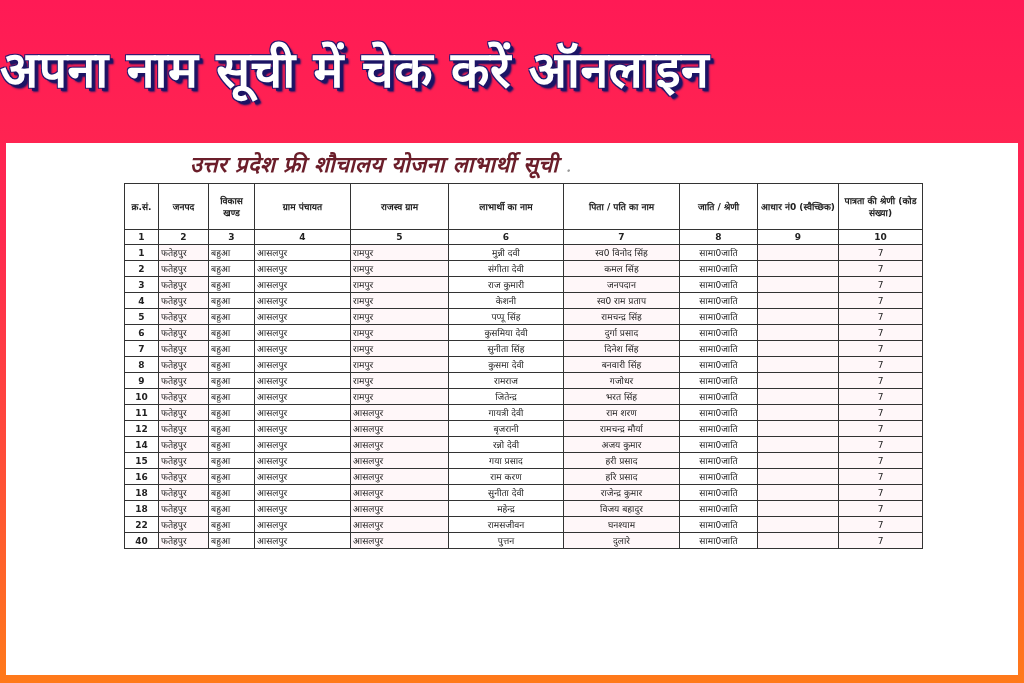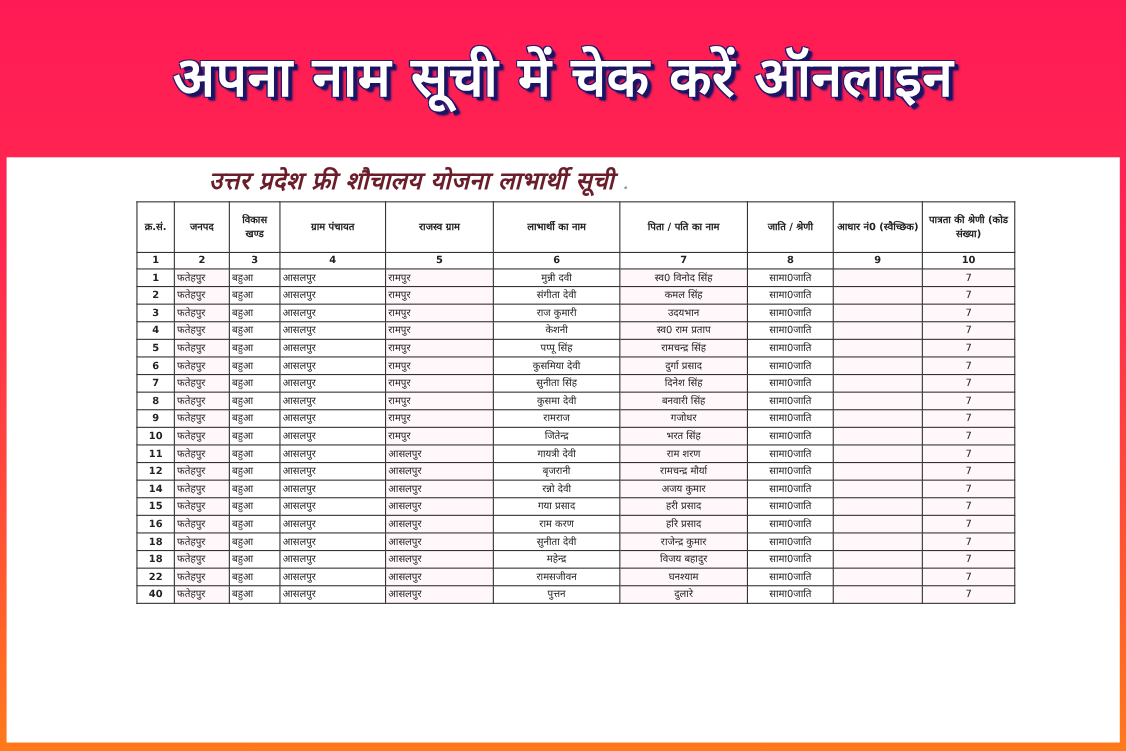--- a/index.html
+++ b/index.html
@@ -1,20 +1,20 @@
 <!DOCTYPE html>
 <html><head>
 <meta charset="utf-8">
 <style>
   html,body{margin:0;padding:0;}
   body{width:1024px;height:683px;overflow:hidden;position:relative;
     background:linear-gradient(180deg,#ff1a55 0%,#ff2a4f 35%,#ff4a3a 65%,#ff7a1a 100%);
     font-family:"DejaVu Sans",sans-serif;}
   .banner{position:absolute;left:0;top:0;width:1024px;height:142px;
-    display:flex;align-items:center;justify-content:center;}
+    display:flex;align-items:center;justify-content:flex-start;}
   .banner-title{color:#ffffff;font-family:"DejaVu Sans",sans-serif;font-weight:bold;
     font-size:50px;letter-spacing:0.5px;margin-top:-6px;
     text-shadow:3px 3px 0 #1b1464,4px 4px 2px #1b1464,-1px -1px 0 #2a1a70,1px -1px 0 #2a1a70,-1px 1px 0 #2a1a70;}
   .panel{position:absolute;left:6px;top:143px;width:1012px;height:532px;background:#ffffff;}
   .doc-title{position:absolute;left:190px;top:148px;font-family:"DejaVu Serif",serif;
     font-style:italic;font-weight:bold;font-size:22px;color:#6b1e2a;letter-spacing:0.3px;}
   .doc-dot{color:#999;font-size:14px;}
   table.list{position:absolute;left:124px;top:183px;border-collapse:collapse;
     font-family:"DejaVu Sans",sans-serif;font-size:9px;color:#222;table-layout:fixed;}
   table.list td, table.list th{border:1.5px solid #333;padding:0 2px;overflow:hidden;white-space:nowrap;}
@@ -103,21 +103,21 @@
         <td class="c pink"></td>
         <td class="c pink">7</td>
       </tr>
       <tr class="row">
         <td class="sn">3</td>
         <td class="l pink">फतेहपुर</td>
         <td class="l">बहुआ</td>
         <td class="l">आसलपुर</td>
         <td class="l pink">रामपुर</td>
         <td class="c">राज कुमारी</td>
-        <td class="c pink">उदयभान</td>
+        <td class="c pink">जनपदान</td>
         <td class="c">सामा0जाति</td>
         <td class="c pink"></td>
         <td class="c pink">7</td>
       </tr>
       <tr class="row">
         <td class="sn">4</td>
         <td class="l pink">फतेहपुर</td>
         <td class="l">बहुआ</td>
         <td class="l">आसलपुर</td>
         <td class="l pink">रामपुर</td>

